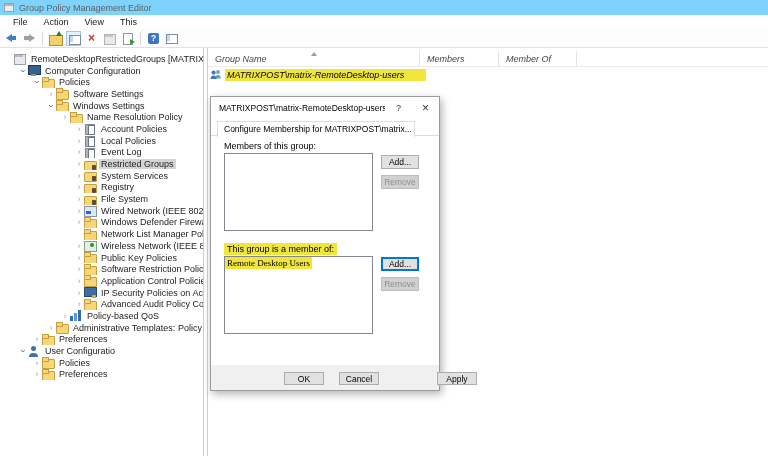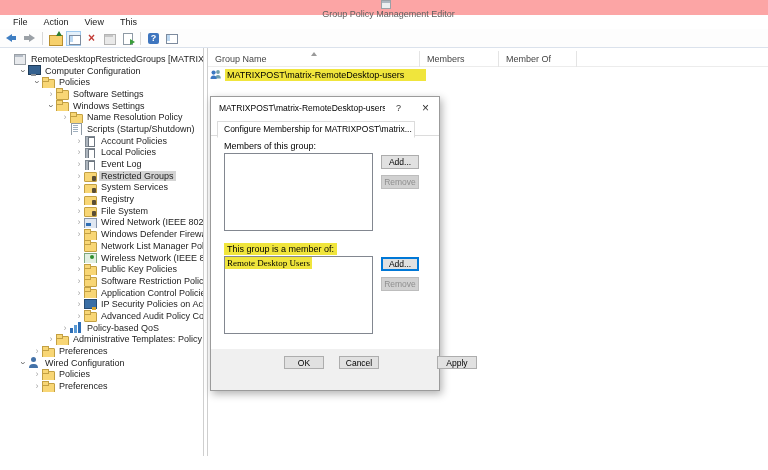--- a/index.html
+++ b/index.html
@@ -1,21 +1,21 @@
 <!DOCTYPE html>
 <html><head>
 <meta charset="utf-8">
 <style>
   * { box-sizing: border-box; margin: 0; padding: 0; }
   html,body { width:768px; height:470px; background:#fff; overflow:hidden; }
   body { font-family:"Liberation Sans", sans-serif; font-size:9px; color:#000; -webkit-font-smoothing:antialiased; }
   .stage { position:relative; width:768px; height:470px; background:#fff; }
 
   
-  .titlebar { height:15px; display:flex; align-items:center; padding-left:4px; background:#fca5a5;flex-direction:column; }
+  .titlebar { height:15px; display:flex; align-items:center; padding-left:4px; background:#7dd3fc; }
   .title-text { color:#5f5f5f; margin-left:5px; white-space:nowrap; }
   .ic-app { width:10px; height:9px; position:relative; flex:none; }
   .ic-app::before { content:""; position:absolute; inset:0; background:#eceef0; border:1px solid #9aa0a6; }
   .ic-app::after { content:""; position:absolute; left:1px; right:1px; top:1px; height:2px; background:#aeb6c0; }
 
   
   .menubar { height:14px; display:flex; align-items:center; padding-left:5px; background:#fff; }
   .menu-item { padding:1px 8px; color:#1a1a1a; cursor:default; }
 
   
@@ -35,21 +35,21 @@
   .t-props::before { content:""; position:absolute; left:2px; top:3px; width:10px; height:9px; background:#e9e9e9; border:1px solid #b3b3b3; }
   .t-props::after { content:""; position:absolute; left:3px; top:4px; width:8px; height:2px; background:#c6c6c6; }
   .t-export::before { content:""; position:absolute; left:3px; top:2px; width:8px; height:10px; background:#fff; border:1px solid #8e9aa5; }
   .t-export::after { content:""; position:absolute; right:0; bottom:1px; border-top:3px solid transparent; border-bottom:3px solid transparent; border-left:5px solid #3a9d3a; }
   .t-help::before { content:"?"; position:absolute; left:2px; top:2px; width:11px; height:11px; background:#3f76bf; border-radius:2px; color:#fff; font-weight:bold; font-size:9px; line-height:11px; text-align:center; }
 
   
   .main { position:absolute; left:0; top:48px; width:768px; height:408px; display:flex; background:#fff; }
   .treepane { width:204px; border-right:1px solid #cfcfcf; padding-top:5px; overflow:hidden; }
   .gap { width:3px; }
-  .rightpane { flex:1; border-left:1px solid #cfcfcf; position:relative; padding-top:3px; }
+  .rightpane { flex:1; border-left:1px solid #cfcfcf; position:relative; padding-top:3px;font-style:italic; }
 
   
   .trow { display:flex; align-items:center; height:11.7px; white-space:nowrap; overflow:hidden; cursor:default; }
   .chev { width:10px; flex:none; text-align:center; font-size:9px; color:#a6a6a6; line-height:10px; }
   .chev.exp { transform:rotate(90deg); color:#3d3d3d; }
   .tlabel { padding:0 2px; color:#1c1c1c; }
   .tlabel.tsel { background:#d4d4d4; }
 
   
   .ic { width:12px; height:11px; position:relative; display:inline-block; margin-right:3px; flex:none; }
@@ -96,21 +96,21 @@
   .dlg-btn { width:27px; text-align:center; line-height:22px; color:#333; cursor:default; }
   .dlg-close { font-size:12px; }
   .tabstrip { height:17px; padding-left:6px; border-bottom:1px solid #dcdcdc; position:relative; }
   .tab { display:inline-block; max-width:198px; overflow:hidden; white-space:nowrap; border:1px solid #dcdcdc; border-bottom:1px solid #fff; background:#fff; padding:2px 6px 3px 6px; font-size:8.5px; position:relative; top:2px;text-align:center; }
   .dlg-label { position:absolute; left:13px; white-space:nowrap; }
   .listbox { position:absolute; left:13px; width:149px; height:78px; background:#fff; border:1px solid #828790; overflow:hidden; }
   .lb-item { padding:1px 2px; white-space:nowrap; display:inline-block; }
   .btn { position:absolute; width:38px; height:14px; background:#e1e1e1; border:1px solid #adadad; font-family:"Liberation Sans", sans-serif; font-size:8.5px; line-height:11px; text-align:center; color:#000; padding:0; }
   .btn:disabled, .btn.disabled { background:#d1d1d1; border-color:#bdbdbd; color:#8e8e8e; }
   .btn.focused { border:2px solid #0078d7; line-height:9px; }
-  .dlg-footer { position:absolute; left:0; right:0; bottom:0; height:41px; background:#f0f0f0; }
+  .dlg-footer { position:absolute; left:0; right:0; bottom:0; height:25px; background:#f0f0f0; }
   .fbtn { position:absolute; top:7px; width:40px; height:13px; background:#e1e1e1; border:1px solid #adadad; font-size:8.5px; line-height:10px; text-align:center; padding:0; font-family:"Liberation Sans", sans-serif; }
 </style>
 </head>
 <body>
 
 <div class="stage">
 
   <div class="titlebar">
     <span class="ic-app"></span>
     <span class="title-text">Group Policy Management Editor</span>
@@ -162,25 +162,20 @@
         <div class="trow" style="padding-left: 46px;">
           <span class="chev exp">›</span>
           <span class="ic ic-folder"></span>
           <span class="tlabel">Windows Settings</span>
         </div>
         <div class="trow" style="padding-left: 60px;">
           <span class="chev">›</span>
           <span class="ic ic-folder"></span>
           <span class="tlabel">Name Resolution Policy</span>
         </div>
-        <div class="trow" style="padding-left: 60px;">
-          <span class="chev"></span>
-          <span class="ic ic-page"></span>
-          <span class="tlabel">Scripts (Startup/Shutdown)</span>
-        </div>
         <div class="trow" style="padding-left: 74px;">
           <span class="chev">›</span>
           <span class="ic ic-secdoc"></span>
           <span class="tlabel">Account Policies</span>
         </div>
         <div class="trow" style="padding-left: 74px;">
           <span class="chev">›</span>
           <span class="ic ic-secdoc"></span>
           <span class="tlabel">Local Policies</span>
         </div>
@@ -265,21 +260,21 @@
           <span class="tlabel">Administrative Templates: Policy definitions</span>
         </div>
         <div class="trow" style="padding-left: 32px;">
           <span class="chev">›</span>
           <span class="ic ic-folder"></span>
           <span class="tlabel">Preferences</span>
         </div>
         <div class="trow" style="padding-left: 18px;">
           <span class="chev exp">›</span>
           <span class="ic ic-user"></span>
-          <span class="tlabel">Wired Configuration</span>
+          <span class="tlabel">User Configuratio</span>
         </div>
         <div class="trow" style="padding-left: 32px;">
           <span class="chev">›</span>
           <span class="ic ic-folder"></span>
           <span class="tlabel">Policies</span>
         </div>
         <div class="trow" style="padding-left: 32px;">
           <span class="chev">›</span>
           <span class="ic ic-folder"></span>
           <span class="tlabel">Preferences</span>

